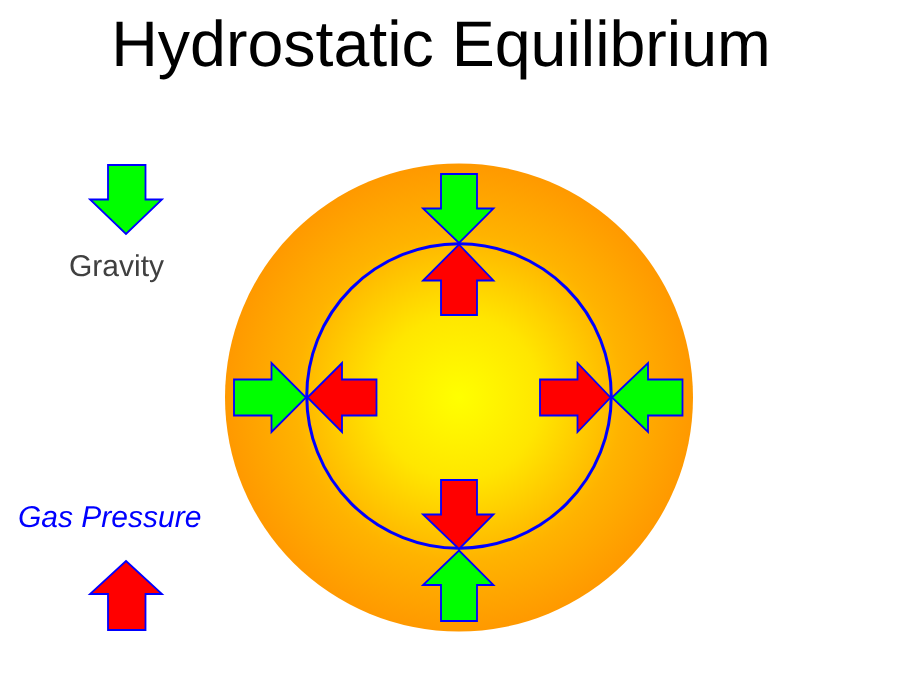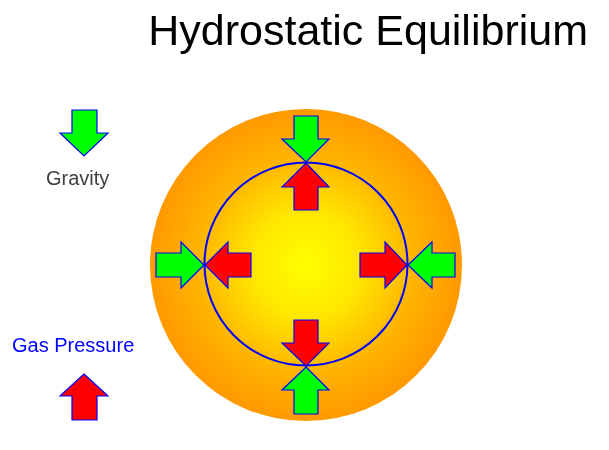--- a/index.html
+++ b/index.html
@@ -12,34 +12,34 @@
       height: 450px;
       position: relative;
       overflow: hidden;
       font-family: "Liberation Sans", sans-serif;
     }
     .title {
       position: absolute;
       left: 0;
       top: 4px;
       width: 588px;
-      text-align: right;
+      text-align: center;
       font-size: 43px;
       color: #000000;
       line-height: 52px;
       white-space: nowrap;
     }
     .label {
       position: absolute;
       font-size: 20px;
       line-height: 24px;
       white-space: nowrap;
     }
     .label-gravity { left: 46px; top: 166px; }
-    .label-pressure { left: 12px; top: 333px; }
+    .label-pressure { left: 12px; top: 333px; font-style: italic; }
     svg.diagram {
       position: absolute;
       left: 0;
       top: 0;
     }
   </style>
 </head>
 <body>
 
 <div class="title">Hydrostatic Equilibrium</div>

